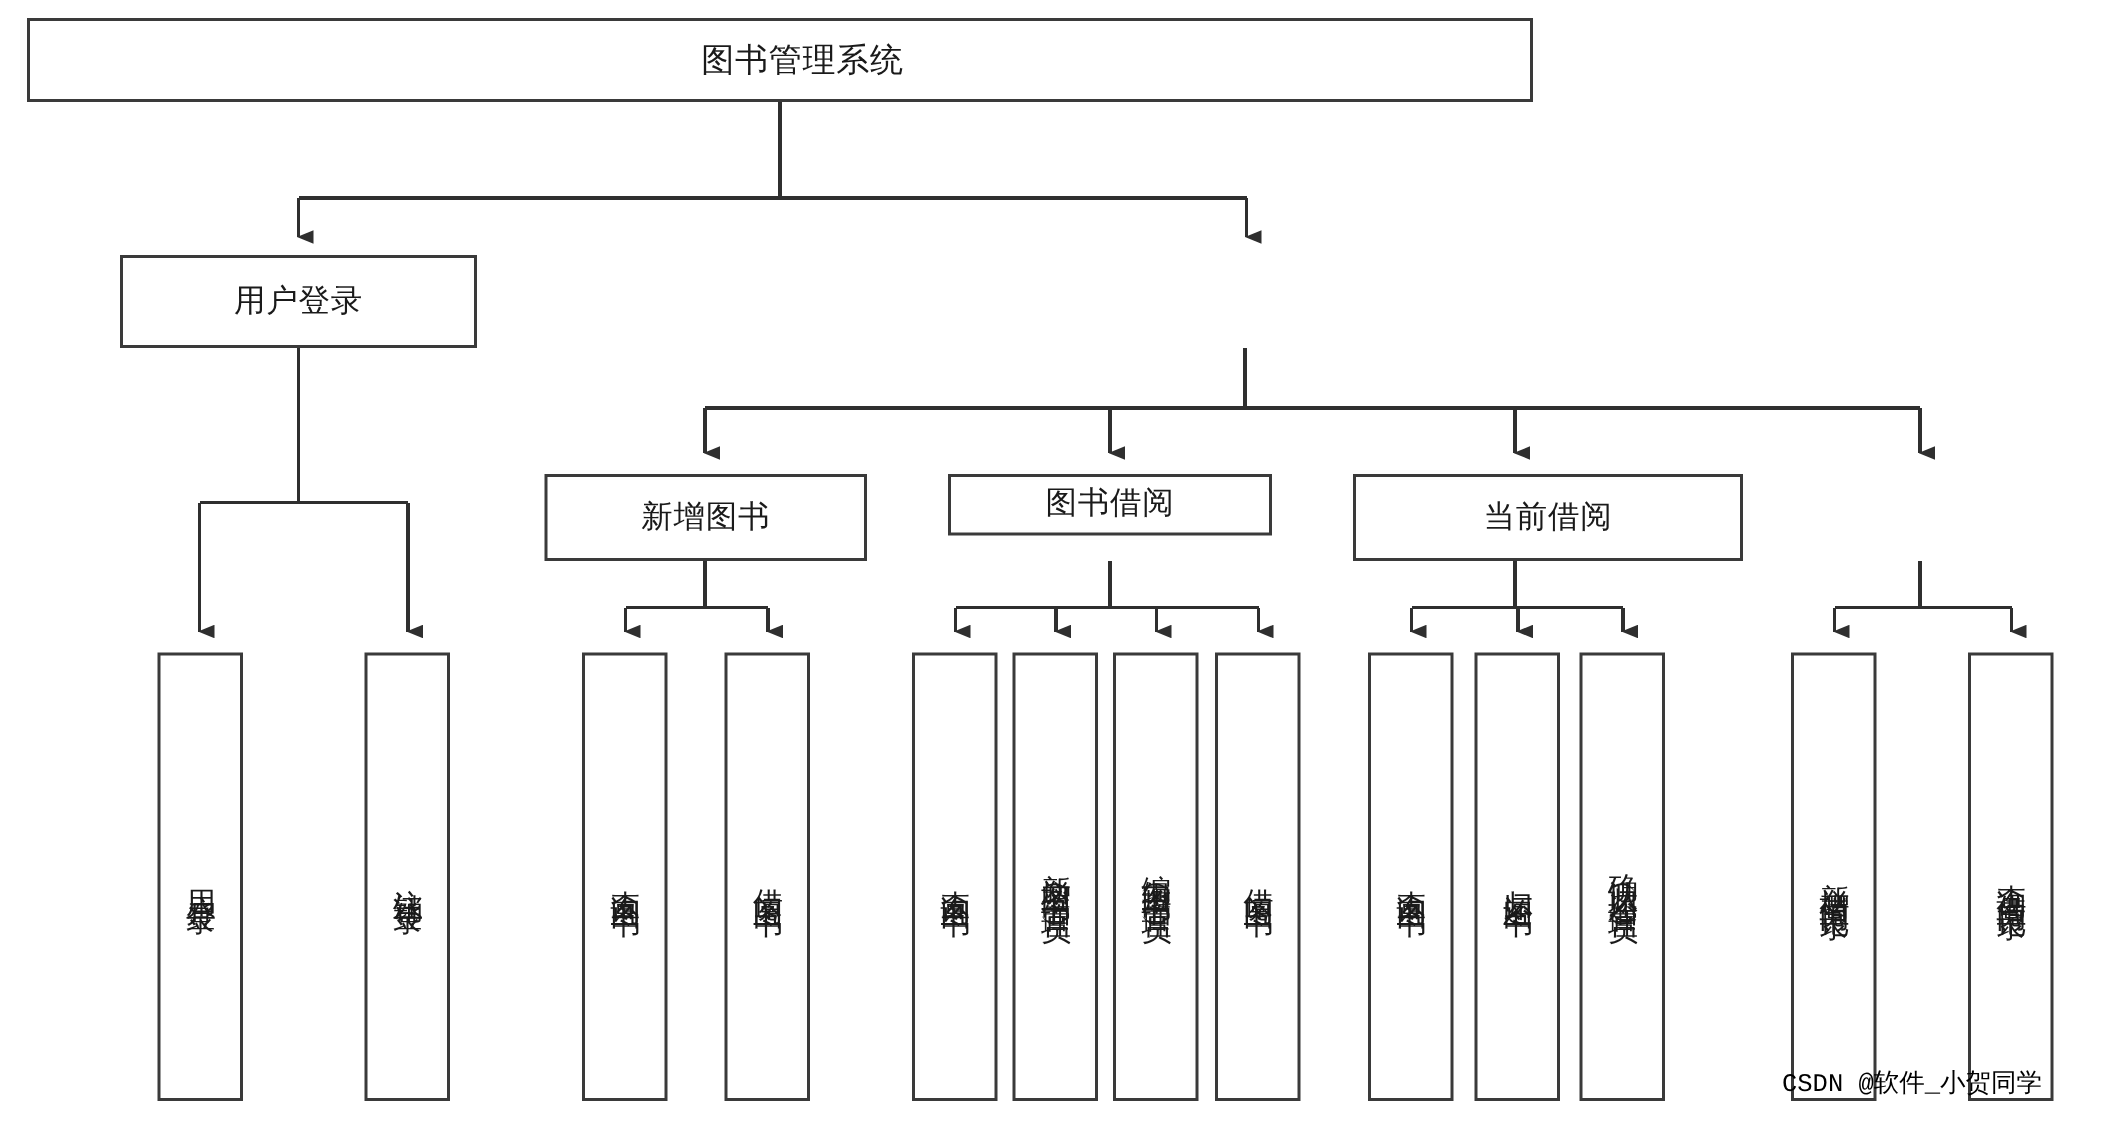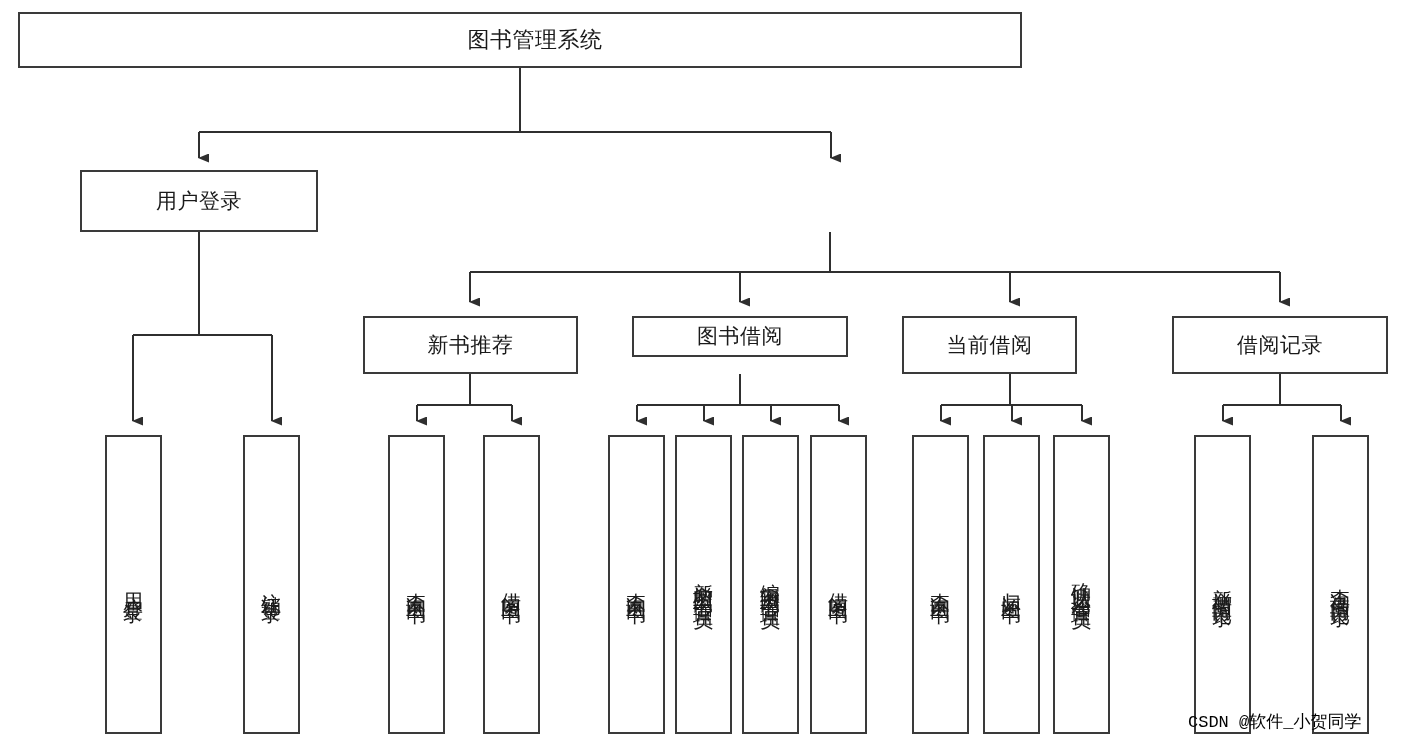--- a/index.html
+++ b/index.html
@@ -121,30 +121,27 @@
 
   <div class="node-box root" style="left:18px; top:12px; width:1004px; height:56px;">
     <span class="node-label">图书管理系统</span>
   </div>
 
   <div class="node-box" style="left:80px; top:170px; width:238px; height:62px;">
     <span class="node-label">用户登录</span>
   </div>
 
   <div class="node-box" style="left:363px; top:316px; width:215px; height:58px;">
-    <span class="node-label">新书推荐</span>
+    <span class="node-label">新增图书</span>
   </div>
   <div class="node-box" style="left:632px; top:316px; width:216px; height:41px;">
     <span class="node-label">图书借阅</span>
   </div>
-  <div class="node-box" style="left:902px; top:316px; width:175px; height:58px;align-items:center;">
+  <div class="node-box" style="left:902px; top:316px; width:260px; height:58px;align-items:center;">
     <span class="node-label">当前借阅</span>
-  </div>
-  <div class="node-box" style="left:1172px; top:316px; width:216px; height:58px;">
-    <span class="node-label">借阅记录</span>
   </div>
 
   <div class="node-box vertical" style="left:105px; top:435px; width:57px; height:299px;">
     <span class="node-label">用户登录</span>
   </div>
   <div class="node-box vertical" style="left:243px; top:435px; width:57px; height:299px;">
     <span class="node-label">注销登录</span>
   </div>
 
   <div class="node-box vertical" style="left:388px; top:435px; width:57px; height:299px;">

